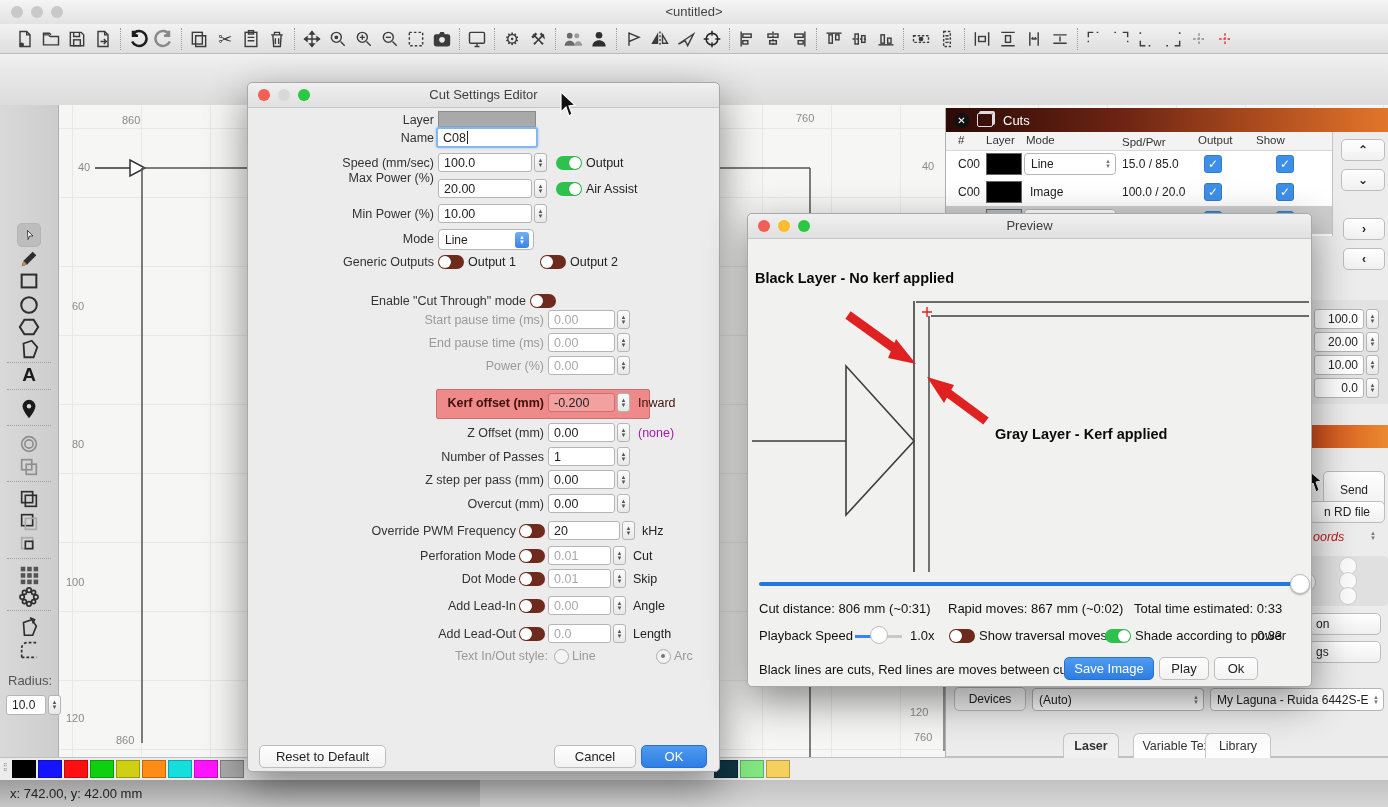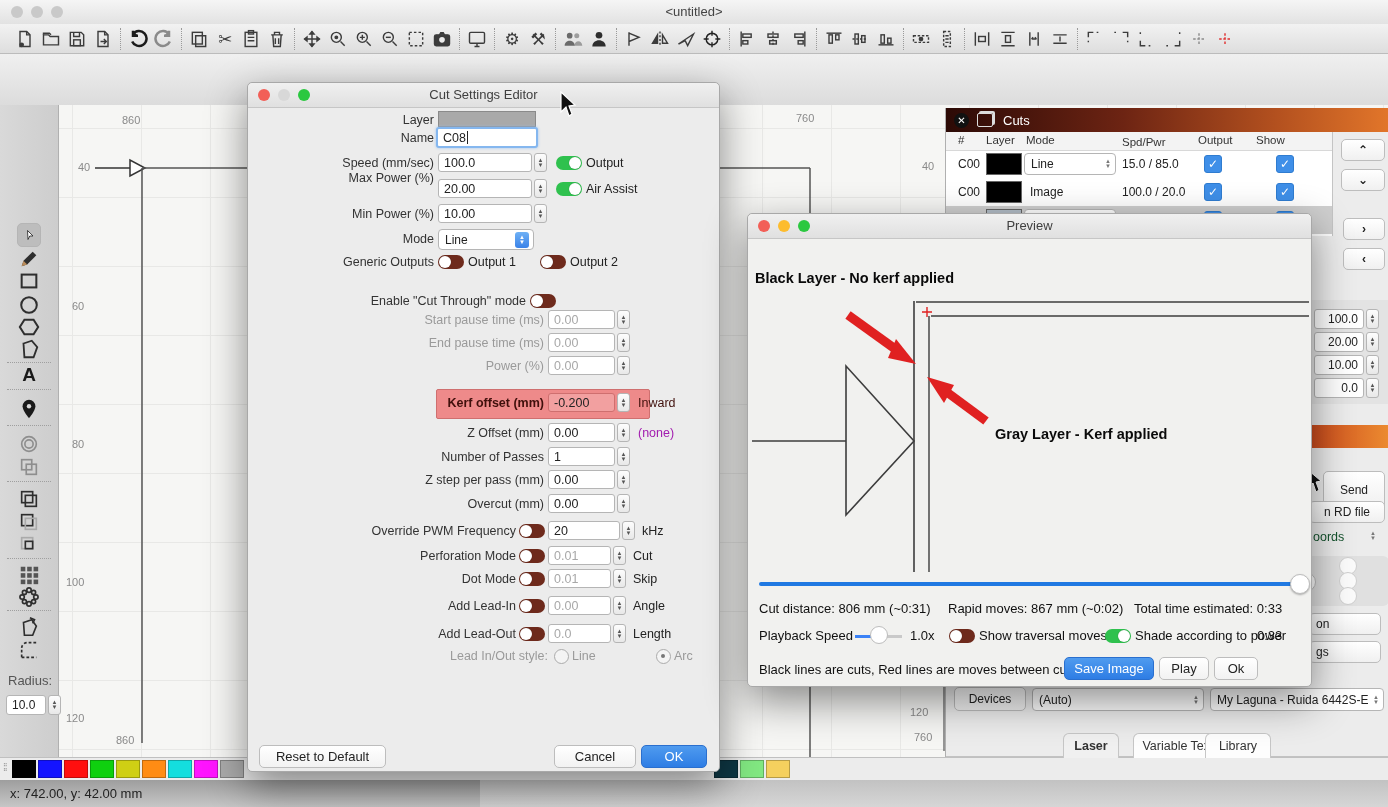--- a/index.html
+++ b/index.html
@@ -743,21 +743,21 @@
     <div style="position:absolute;left:358px;top:317px;width:85px;height:23px;background:linear-gradient(90deg,#c8451c,#ec8b30);"></div>
     <svg style="position:absolute;left:360px;top:360px;" width="16" height="26">
         <polygon points="2,2 2,20 7,15 10,24 13,22 10,14 15,13" fill="#111" stroke="#fff" stroke-width="1"></polygon>
       </svg>
     <div class="wbtn" style="left:377px;top:363px;width:62px;height:38px;">
         <span>Send</span>
       </div>
     <div class="wbtn" style="left:363px;top:393px;width:76px;height:22px;">
         <span>n RD file</span>
       </div>
-    <div style="position:absolute;left:367px;top:422px;color:#14532d;font-size:12.5px;"><span>oords</span></div>
+    <div style="position:absolute;left:367px;top:422px;color:#b91c1c;font-size:12.5px;font-style:italic;"><span>oords</span></div>
     <span class="ud" style="position:absolute;left:424px;top:423px;">
         <span>▲</span>
         <span>▼</span>
       </span>
     <div style="position:absolute;left:360px;top:448px;width:83px;height:50px;background:#e0e0e0;border-radius:6px;"></div>
     <span style="position:absolute;left:393px;top:449px;width:16px;height:16px;border-radius:50%;background:#fbfbfb;border:1px solid #cfcfcf;"></span>
     <span style="position:absolute;left:393px;top:464px;width:16px;height:16px;border-radius:50%;background:#fbfbfb;border:1px solid #cfcfcf;"></span>
     <span style="position:absolute;left:393px;top:479px;width:16px;height:16px;border-radius:50%;background:#fbfbfb;border:1px solid #cfcfcf;"></span>
     <span style="position:absolute;left:350px;top:464px;width:18px;height:18px;border-radius:50%;background:#fff;border:1px solid #bbb;"></span>
     <div class="wbtn" style="left:363px;top:505px;width:72px;height:22px;justify-content:flex-start;padding-left:6px;">
@@ -973,21 +973,21 @@
     <div class="tog off" style="left:271px;top:544px;">
         <span class="knob"></span>
       </div>
     <div class="dfield dis" style="left:300px;top:541px;width:63px;">0.0</div>
     <div class="step" style="left:365px;top:541px;height:19px;">
         <span>▲</span>
         <span>▼</span>
       </div>
     <span style="position:absolute;left:385px;top:544px;font-size:12.5px;">Length</span>
 
-    <span class="dlbl dis" style="left:0;top:566px;width:300px;">Lead In/Out style:</span>
+    <span class="dlbl dis" style="left:0;top:566px;width:300px;">Text In/Out style:</span>
     <span class="radio" style="position:absolute;left:306px;top:566px;"></span>
     <span style="position:absolute;left:324px;top:566px;color:#9a9a9a;font-size:12.5px;">Line</span>
     <span class="radio on" style="position:absolute;left:408px;top:566px;"></span>
     <span style="position:absolute;left:426px;top:566px;color:#9a9a9a;font-size:12.5px;">Arc</span>
 
     <div class="btn" style="left:11px;top:662px;width:127px;height:23px;">
         <span>Reset to Default</span>
       </div>
     <div class="btn" style="left:306px;top:662px;width:82px;height:23px;">
         <span>Cancel</span>

